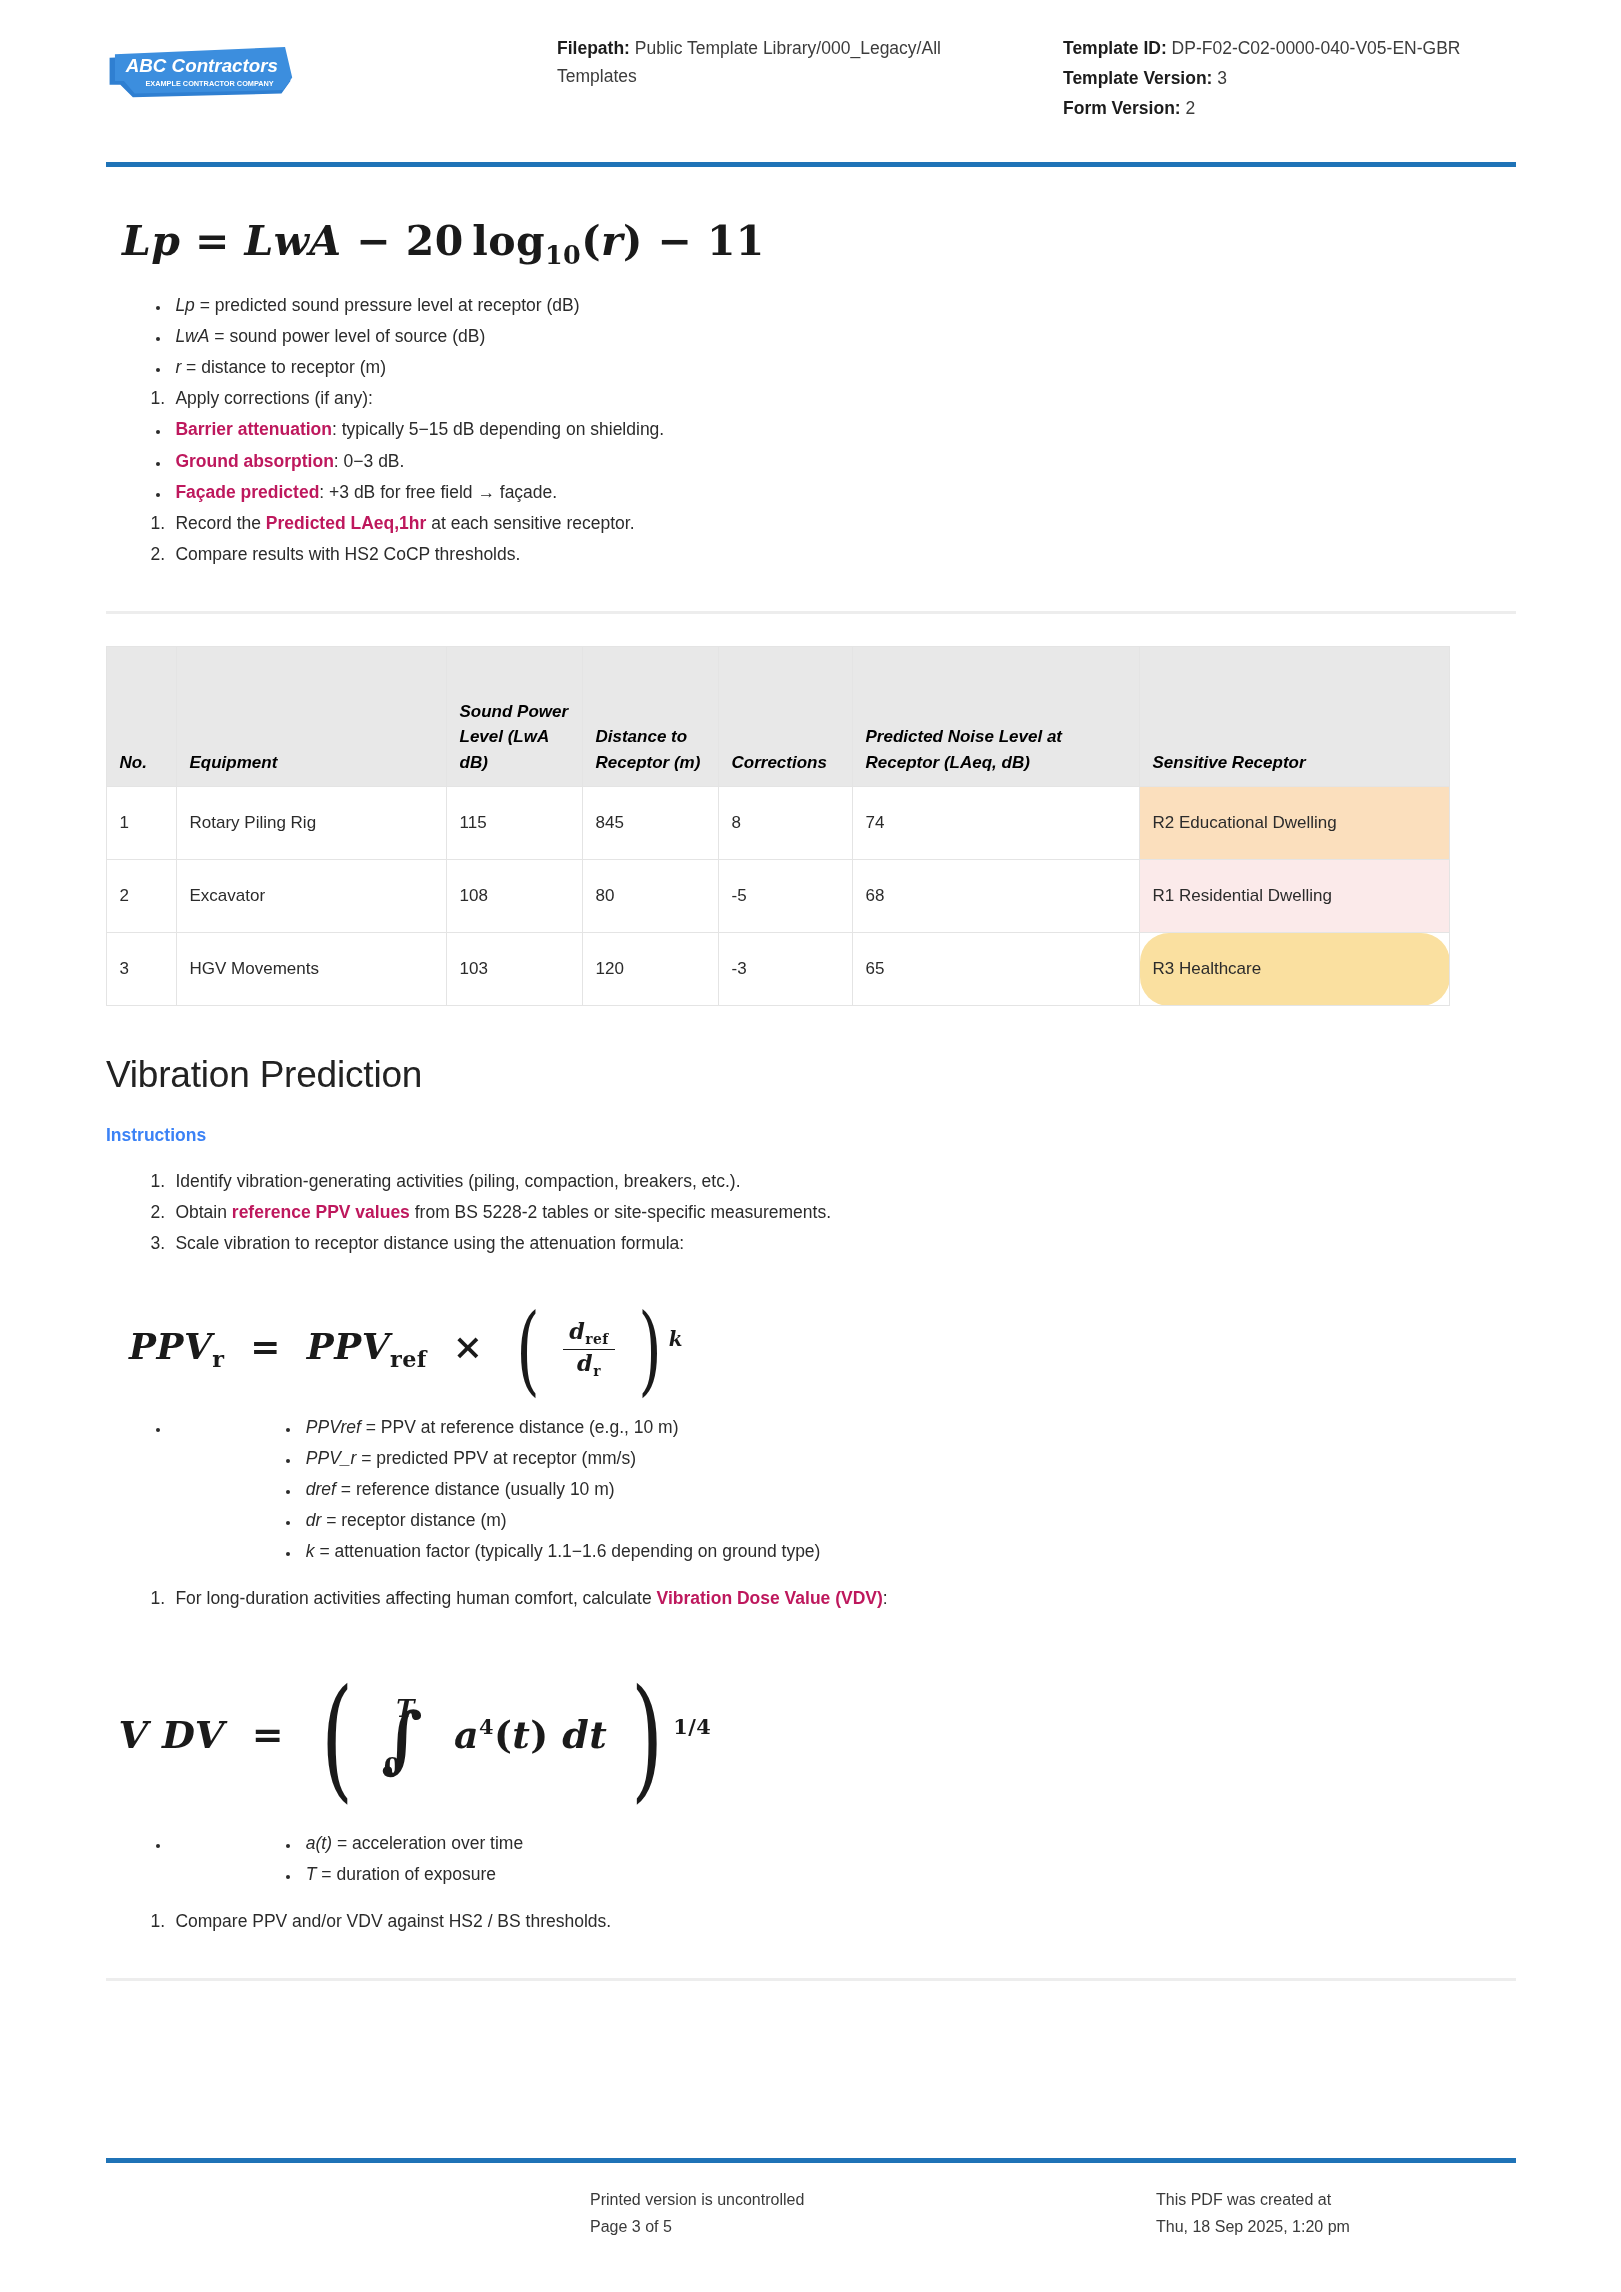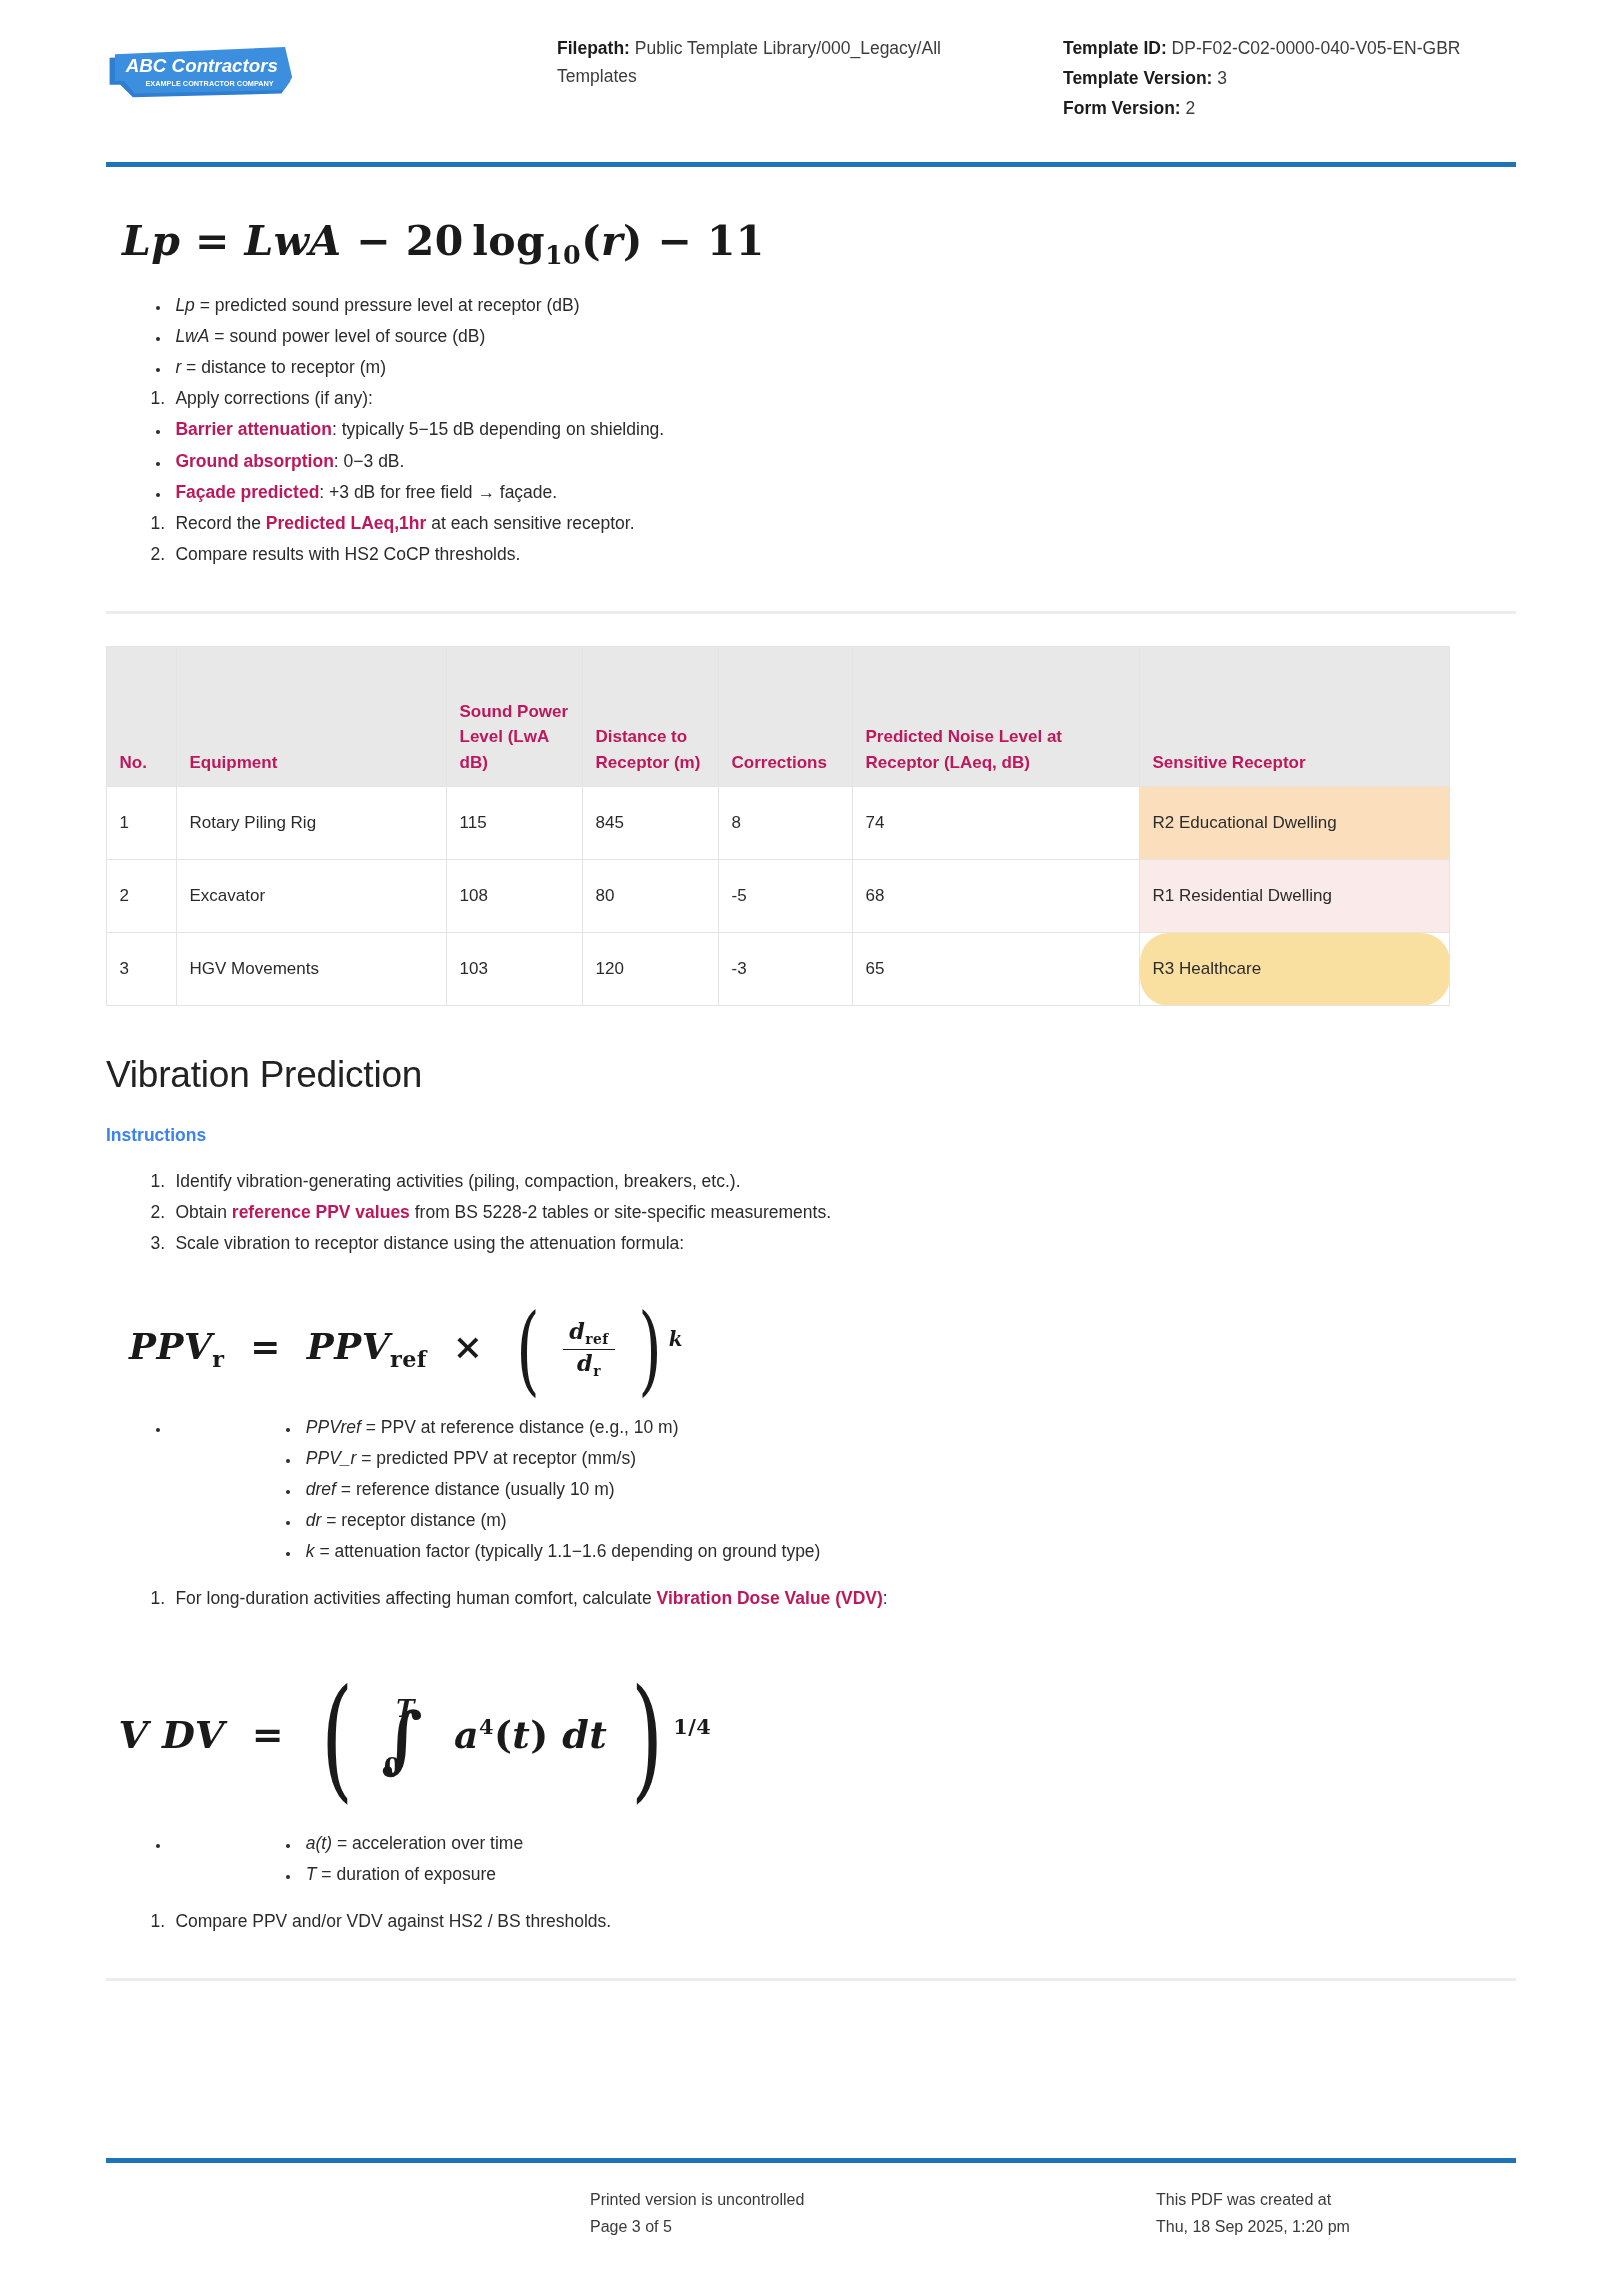--- a/index.html
+++ b/index.html
@@ -113,23 +113,24 @@
     text-align: left;
     vertical-align: bottom;
     font-size: 17px;
     padding: 10.7px 12.5px;
     color: #2b2b2b;
     word-wrap: break-word;
   }
   table.eq thead th {
     background: #e8e8e8;
     font-weight: 700;
-    color: #be185d;
+    color: #000000;
     height: 118px;
     line-height: 1.5;
+    font-style: italic;
   }
   table.eq tbody td {
     background: #ffffff;
     vertical-align: middle;
     height: 54px;
     padding: 9px 12.5px;
   }
   col.c-no    { width: 70px; }
   col.c-eq    { width: 270px; }
   col.c-spl   { width: 136px; }

